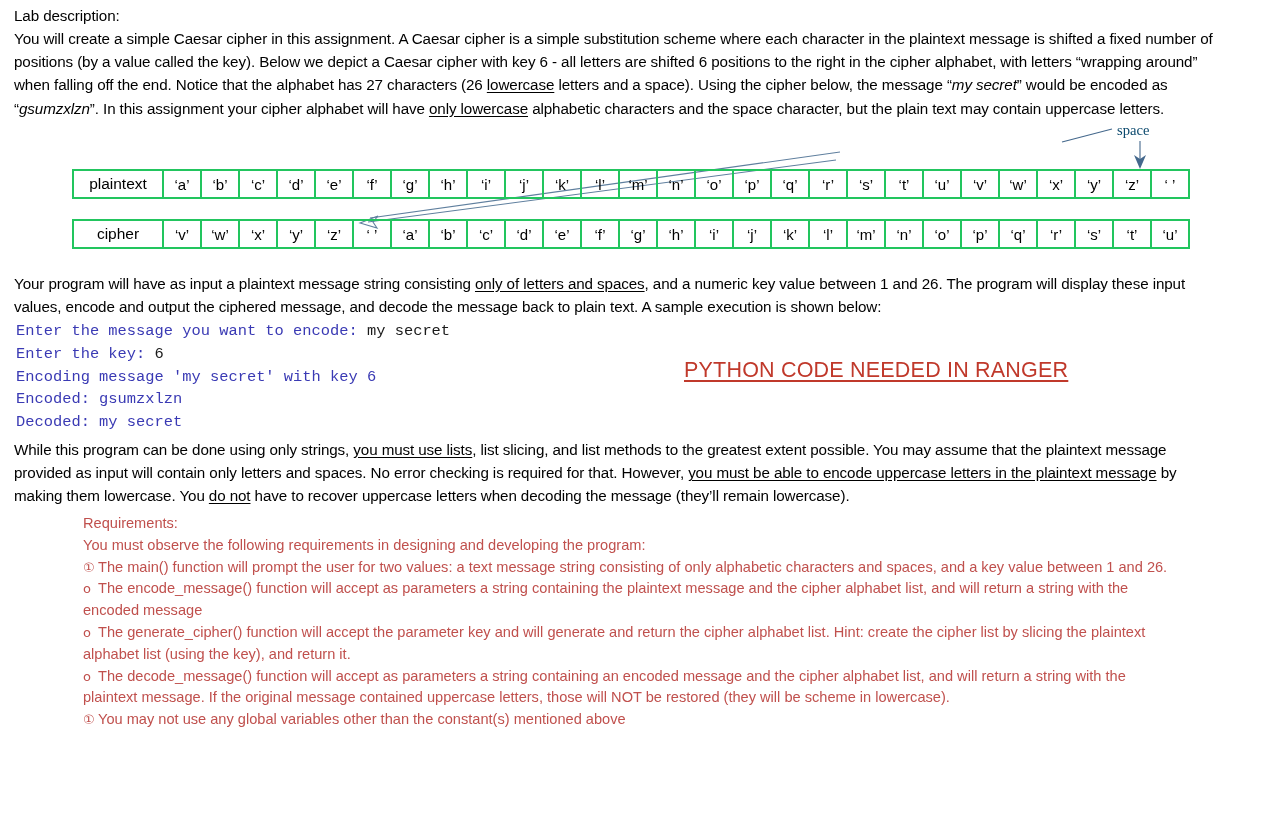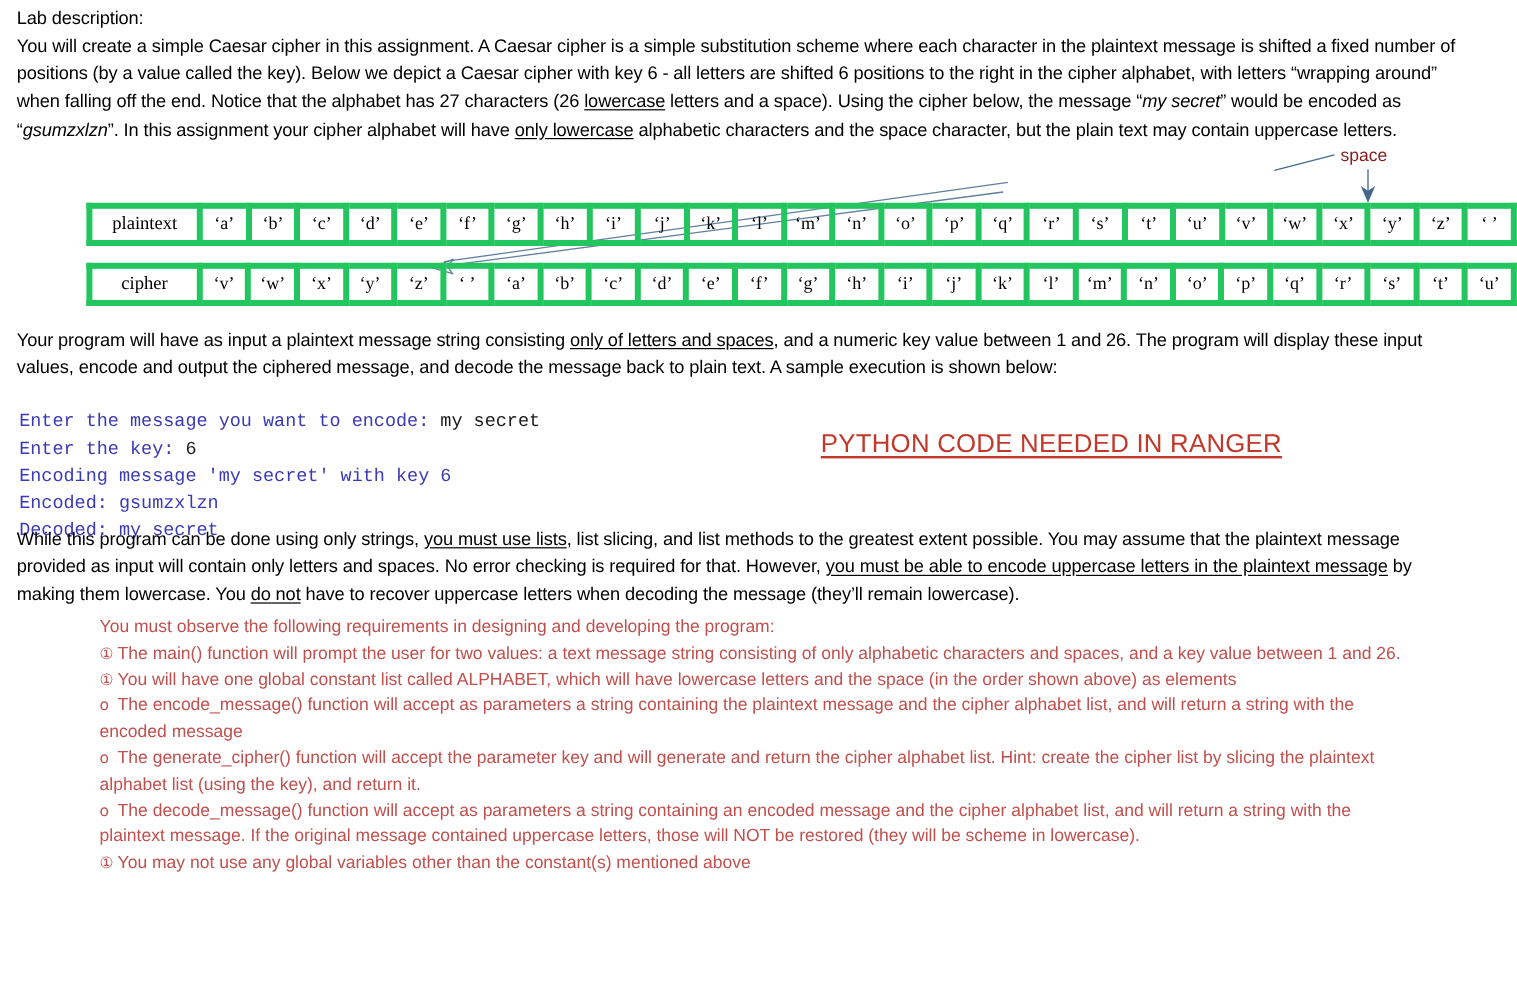--- a/index.html
+++ b/index.html
@@ -41,27 +41,27 @@
 
   
   .cipher-table {
     position: absolute;
     border-collapse: collapse;
     table-layout: fixed;
     font-size: 15px;
     color: #000;
   }
   .cipher-table td {
-    border: 5px solid #22c55e;
+    border: 2px solid #22c55e;
     height: 26px;
     text-align: center;
     vertical-align: middle;
     padding: 0;
     white-space: nowrap;
-    font-family: Liberation Serif, serif;
+    font-family: Liberation Sans, sans-serif;
     margin-left: 44px;
   }
   .cipher-table td.lbl {
     width: 88px;
     text-align: center;
     font-size: 15.5px;
   }
   .cipher-table td.cell { width: 36px; }
   #plaintext-table { left: 72px; top: 169px; }
   #cipher-table { left: 72px; top: 219px; }
@@ -71,35 +71,34 @@
     position: absolute;
     left: 0; top: 0;
     width: 1264px; height: 834px;
     pointer-events: none;
   }
   .space-label {
     position: absolute;
     left: 1117px;
     top: 122px;
     font-size: 14.6px;
-    color: #7f1d1d;
-    font-family: Liberation Sans, sans-serif;
+    color: #0c4a6e;
+    font-family: Liberation Serif, serif;
   }
 
   
   .console {
     position: absolute;
     left: 16px;
     top: 320px;
     font-family: "Liberation Mono", monospace;
     font-size: 15.4px;
     line-height: 22.8px;
     color: #3a3ab4;
     white-space: pre;
-    margin-top: 20px;
   }
   .console .usr { color: #1a1a1a; }
 
   
   .red-banner {
     position: absolute;
     left: 660px;
     top: 358px;
     font-size: 21.5px;
     color: #c0392b;
@@ -226,22 +225,22 @@
 
   <div class="para para-input"><span>Your program will have as input a plaintext message string consisting </span><u class="plain">only of letters and spaces</u><span>, and a numeric key value between 1 and 26.  The program will display these input values, encode and output the ciphered message, and decode the message back to plain text.  A sample execution is shown below:</span></div>
 
   <div class="console" id="console-output"><div><span>Enter the message you want to encode: </span><span class="usr">my secret</span></div><div><span>Enter the key: </span><span class="usr">6</span></div><div><span>Encoding message 'my secret' with key 6</span></div><div><span>Encoded: gsumzxlzn</span></div><div><span>Decoded: my secret</span></div></div>
 
   <div class="red-banner">PYTHON CODE NEEDED IN RANGER</div>
 
   <div class="para para-lists"><span>While this program can be done using only strings, </span><u class="plain">you must use lists</u><span>, list slicing, and list methods to the greatest extent possible.  You may assume that the plaintext message provided as input will contain only letters and spaces.  No error checking is required for that.  However, </span><u class="plain">you must be able to encode uppercase letters in the plaintext message</u><span> by making them lowercase. You </span><u class="plain">do not</u><span> have to recover uppercase letters when decoding the message (they’ll remain lowercase).</span></div>
 
   <div class="req" id="requirements-block">
+      <div class="line">Requirements:</div>
       <div class="line">You must observe the following requirements in designing and developing the program:</div>
       <div class="line"><span class="bullet-glyph">①</span><span>The main() function will prompt the user for two values: a text message string consisting of only alphabetic characters and spaces, and a key value between 1 and 26.</span></div>
-      <div class="line"><span class="bullet-glyph">①</span><span>You will have one global constant list called ALPHABET, which will have lowercase letters and the space (in the order shown above) as elements</span></div>
       <div class="line"><span class="bullet-glyph">o</span><span>The encode_message() function will accept as parameters a string containing the plaintext message and the cipher alphabet list, and will return a string with the encoded message</span></div>
       <div class="line"><span class="bullet-glyph">o</span><span>The generate_cipher() function will accept the parameter key and will generate and return the cipher alphabet list. Hint: create the cipher list by slicing the plaintext alphabet list (using the key), and return it.</span></div>
       <div class="line"><span class="bullet-glyph">o</span><span>The decode_message() function will accept as parameters a string containing an encoded message and the cipher alphabet list, and will return a string with the plaintext message. If the original message contained uppercase letters, those will NOT be restored (they will be scheme in lowercase).</span></div>
       <div class="line"><span class="bullet-glyph">①</span><span>You may not use any global variables other than the constant(s) mentioned above</span></div>
     </div>
 
 </div>
 
 </body></html>

